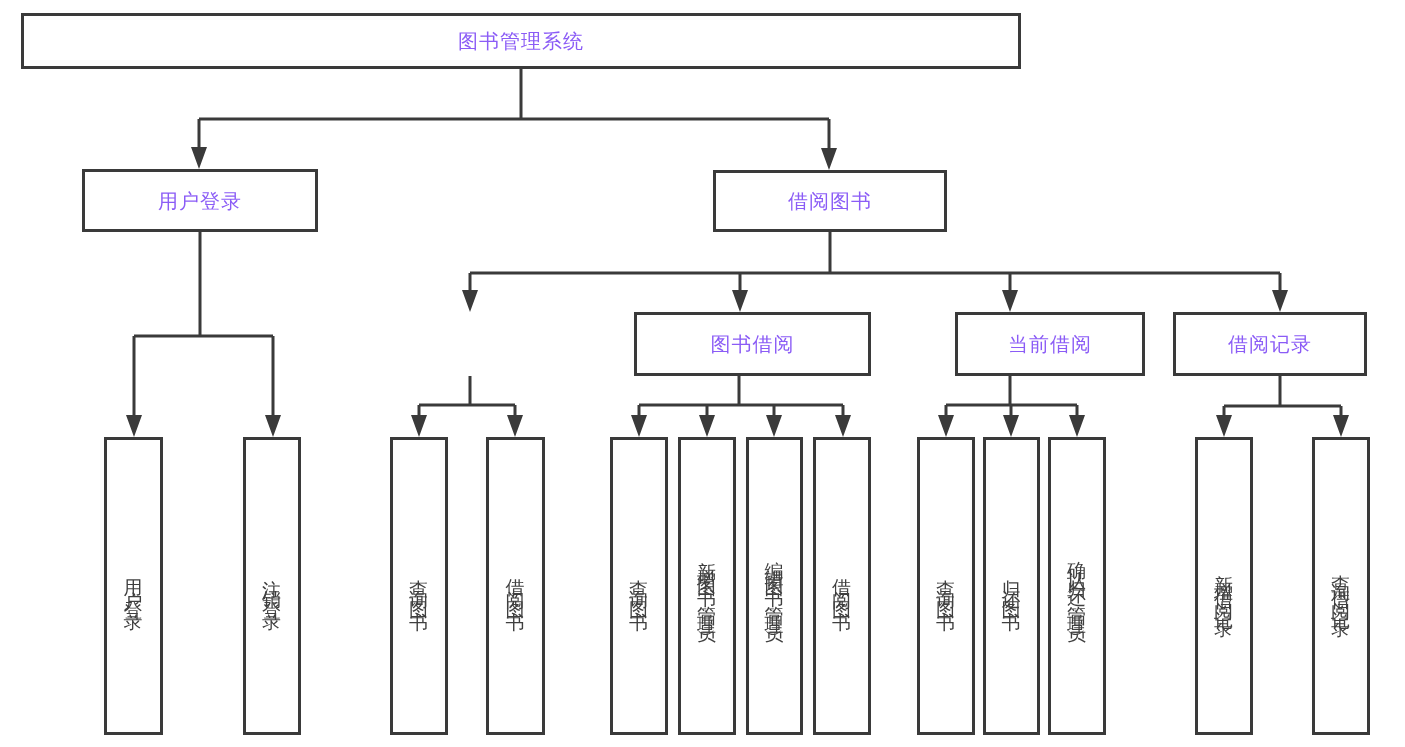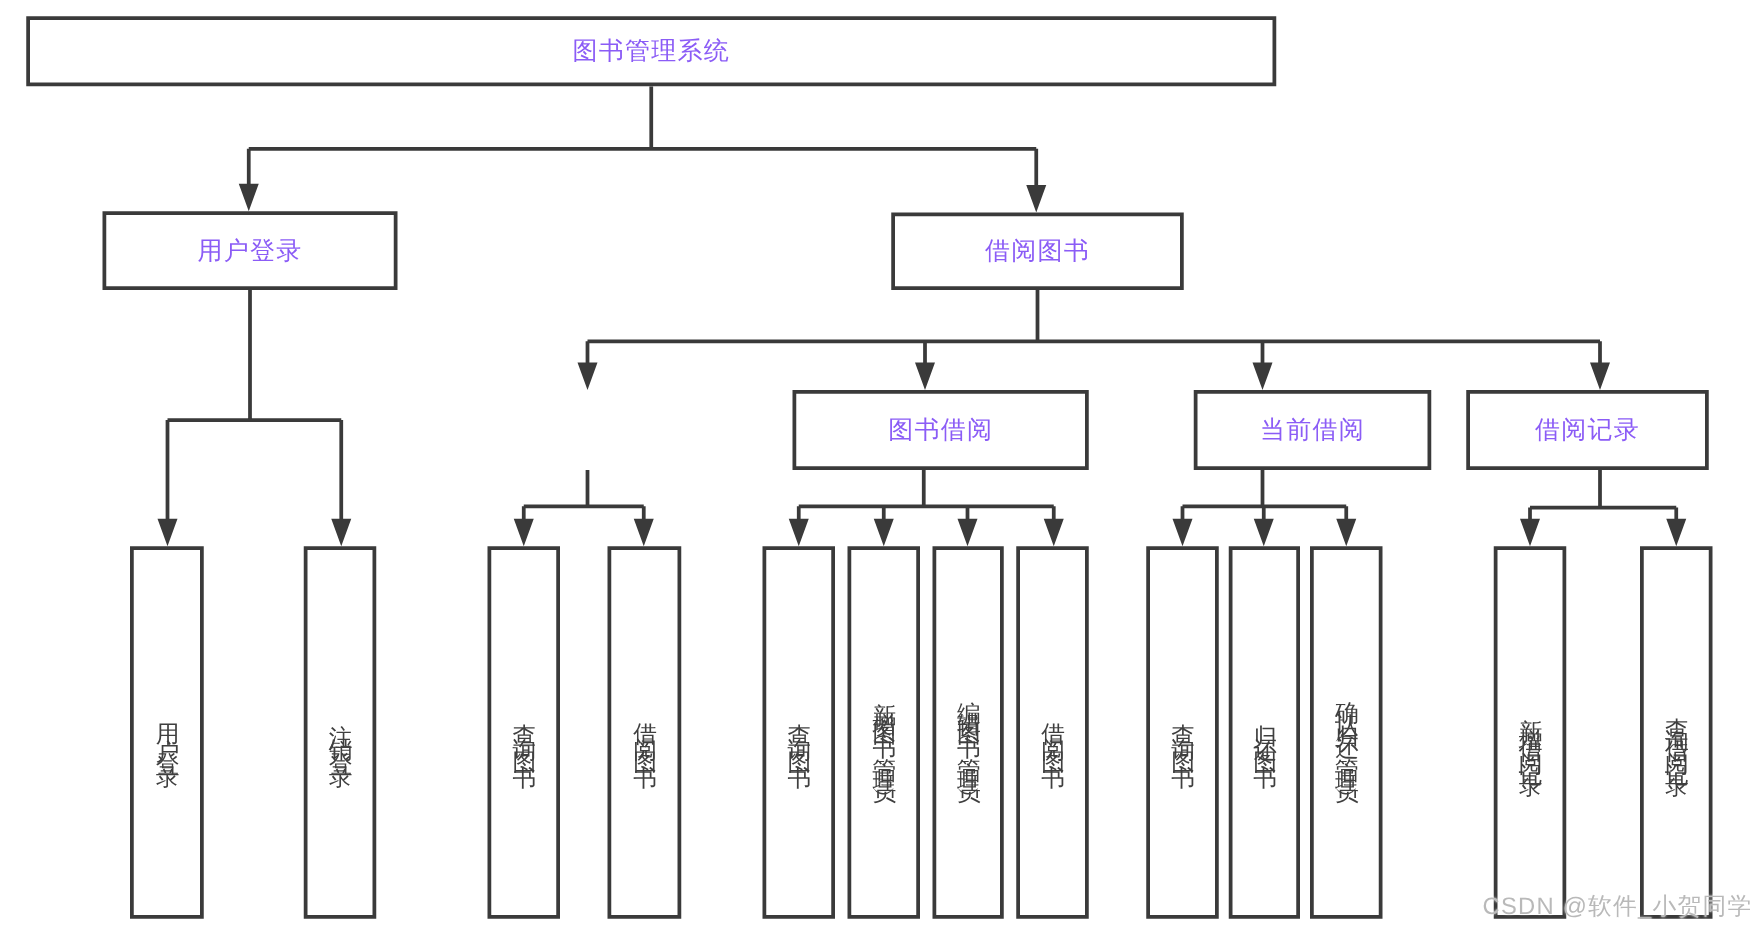--- a/index.html
+++ b/index.html
@@ -143,15 +143,14 @@
     <span class="vlbl long">确认归还（管理员）</span>
   </div>
 
   <div class="box" style="left:1195px;top:437px;width:58px;height:298px">
     <span class="vlbl long">新增借阅记录</span>
   </div>
   <div class="box" style="left:1312px;top:437px;width:58px;height:298px">
     <span class="vlbl long">查询借阅记录</span>
   </div>
 
-  <div id="watermark">CSDN @软件_小贺同学</div>
 
 </div>
 
 </body></html>

